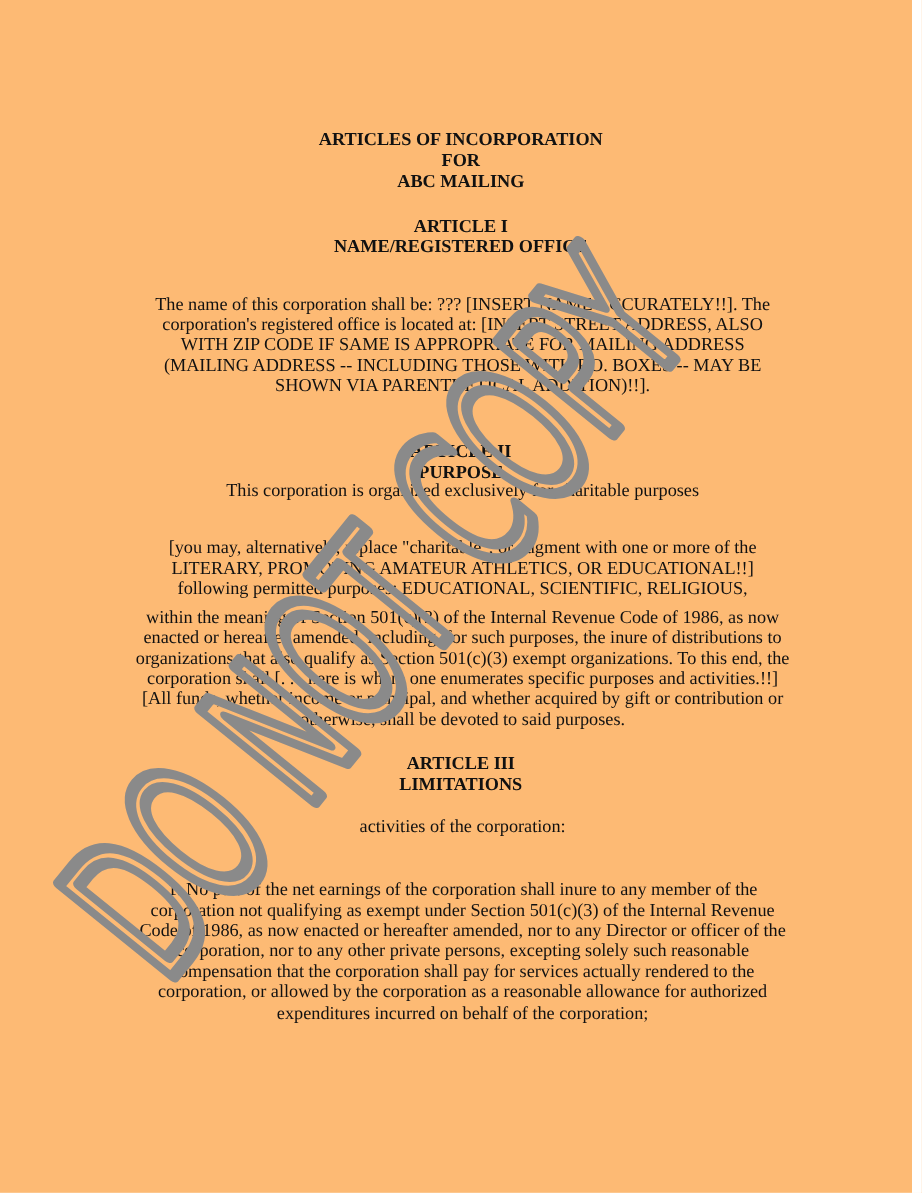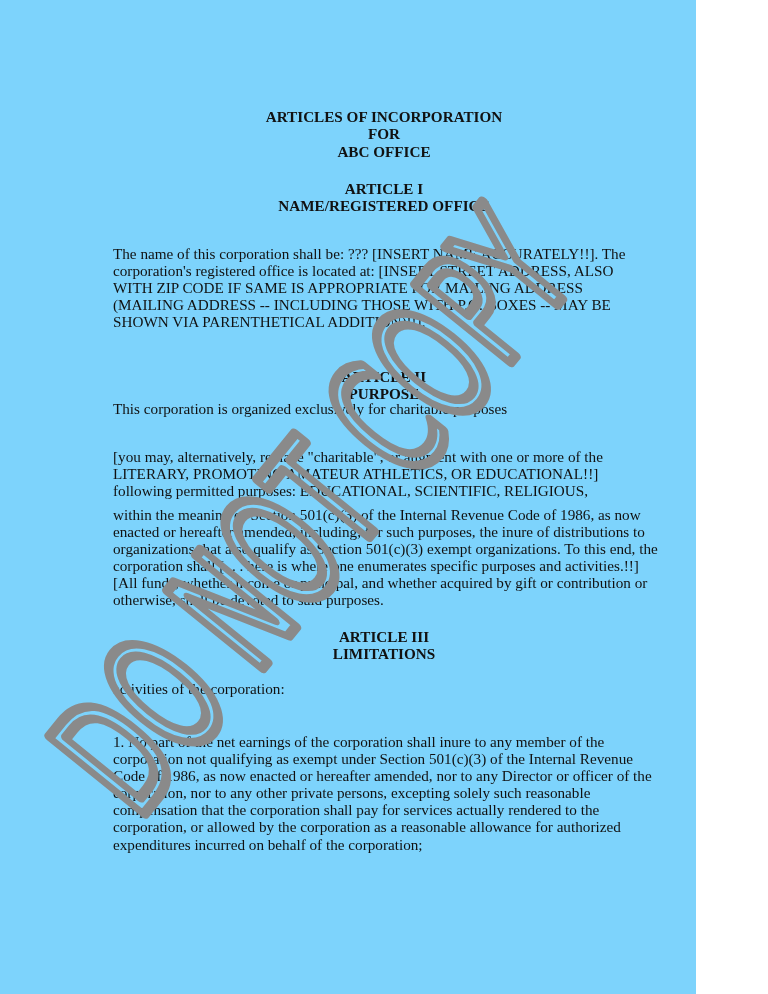--- a/index.html
+++ b/index.html
@@ -1,33 +1,33 @@
 <!DOCTYPE html>
 <html><head>
 <meta charset="utf-8">
 <style>
   html, body { margin: 0; padding: 0; background: #ffffff; }
   body { width: 768px; height: 994px; position: relative; overflow: hidden;
          font-family: "Liberation Serif", "DejaVu Serif", serif; color: #111111; }
-  .page { position: absolute; left: 0; top: 0; width: 696px; height: 994px; background: #7dd3fc; }
+  .page { position: absolute; left: 0; top: 0; width: 760px; height: 994px; background: #fdba74; }
   .blk { position: absolute; left: 113px; width: 545px; font-size: 15.2px; line-height: 17.1px; white-space: nowrap; }
-  .blk .ln { display: block; }
+  .blk .ln { display: block; text-align: center; }
   .ctr { position: absolute; left: 0; width: 768px; text-align: center; font-weight: bold; font-size: 15.2px; line-height: 17.4px; }
   .ctr .ln { display: block; }
   .wm { position: absolute; left: 0; top: 0; width: 768px; height: 994px; pointer-events: none; }
 </style>
 </head>
 <body>
 
 <div class="page">
 
   <div class="ctr" style="top:108px;">
     <span class="ln">ARTICLES OF INCORPORATION</span>
     <span class="ln">FOR</span>
-    <span class="ln">ABC OFFICE</span>
+    <span class="ln">ABC MAILING</span>
   </div>
 
   <div class="ctr" style="top:180px;">
     <span class="ln">ARTICLE I</span>
     <span class="ln">NAME/REGISTERED OFFICE</span>
   </div>
   <div class="blk" style="top:245px;">
     <span class="ln">The name of this corporation shall be: ??? [INSERT NAME ACCURATELY!!]. The</span>
     <span class="ln">corporation's registered office is located at: [INSERT STREET ADDRESS, ALSO</span>
     <span class="ln">WITH ZIP CODE IF SAME IS APPROPRIATE FOR MAILING ADDRESS</span>

